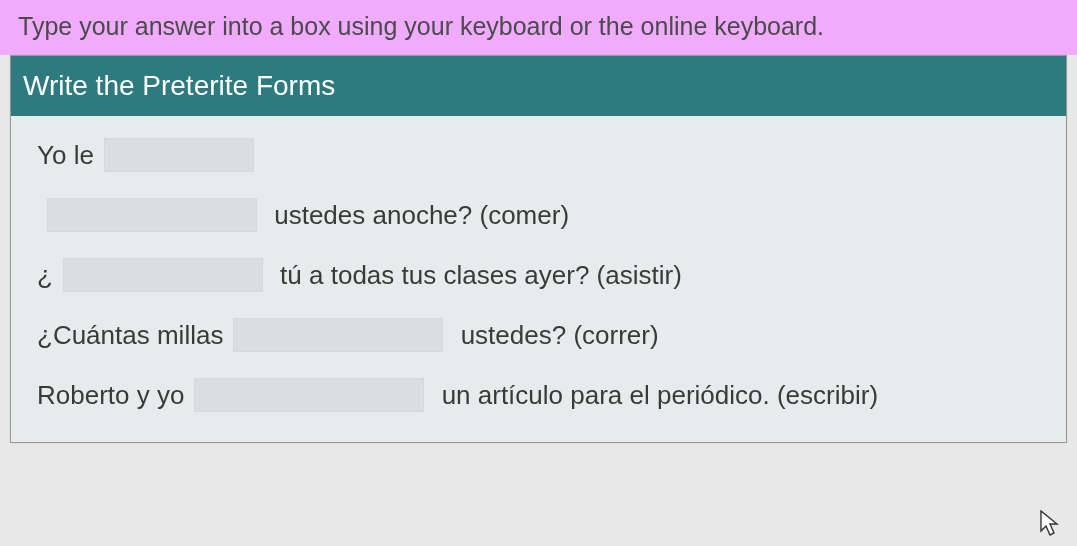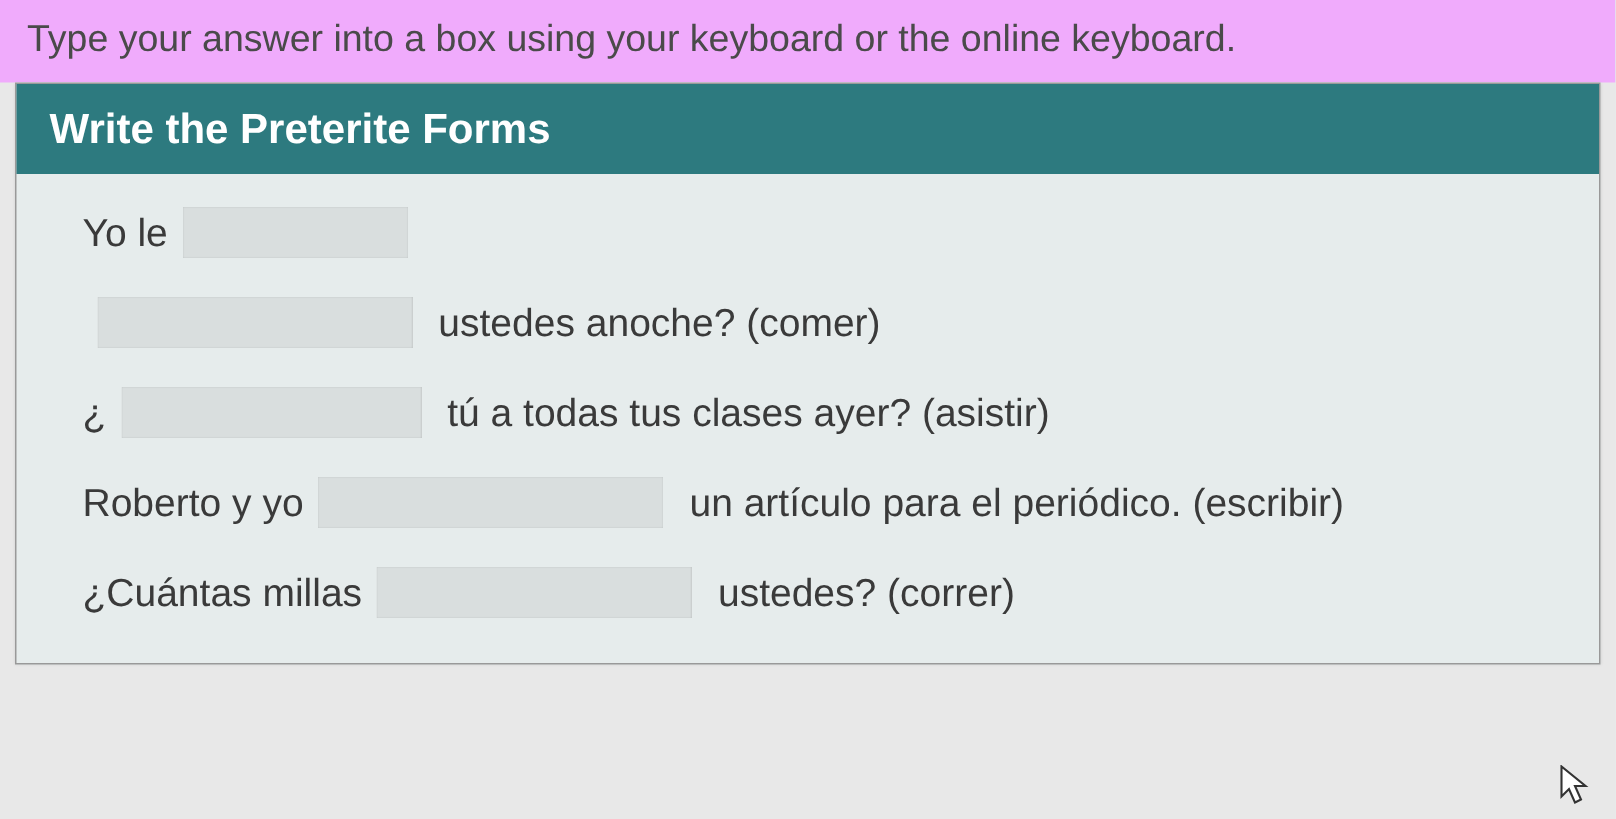--- a/index.html
+++ b/index.html
@@ -22,35 +22,34 @@
     }
     .card {
       margin: 0 10px;
       background: #e6ecec;
       border: 1px solid #999;
       box-shadow: 0 0 2px rgba(0,0,0,0.1);
     }
     .card-header {
       background: #2d7a7f;
       color: #ffffff;
-      font-weight: bold;
+      font-weight: normal;
       font-size: 28px;
-      padding: 14px 22px;
+      padding: 14px 12px;
     }
     .card-body {
       padding: 22px 26px 20px 26px;
     }
     .row {
       display: flex;
       align-items: center;
       flex-wrap: wrap;
       margin-bottom: 26px;
       font-size: 26px;
       color: #3a3a3a;
-      margin-left: 18px;
     }
     .row:last-child {
       margin-bottom: 10px;
     }
     .blank {
       display: inline-block;
       background: #d9dede;
       border: none;
       height: 34px;
       margin: 0 10px;
@@ -94,29 +93,29 @@
       <span class="txt"> ustedes anoche? (comer)</span>
     </div>
 
     <div class="row">
       <span class="txt">¿</span>
       <input class="blank w3" type="text" style="">
       <span class="txt"> tú a todas tus clases ayer? (asistir)</span>
     </div>
 
     <div class="row">
+      <span class="txt">¿Cuántas millas</span>
+      <input class="blank w5" type="text" style="">
+      <span class="txt"> ustedes? (correr)</span>
+    </div>
+
+    <div class="row">
       <span class="txt">Roberto y yo</span>
       <input class="blank w4" type="text" style="">
       <span class="txt"> un artículo para el periódico. (escribir)</span>
-    </div>
-
-    <div class="row">
-      <span class="txt">¿Cuántas millas</span>
-      <input class="blank w5" type="text" style="">
-      <span class="txt"> ustedes? (correr)</span>
     </div>
 
   </div>
 </div>
 
 <svg class="cursor" width="22" height="28" viewBox="0 0 22 28">
   <path d="M1 1 L1 21 L6 16 L10 25 L14 23 L10 14 L17 14 Z" fill="#ffffff" stroke="#333333" stroke-width="1.4"></path>
 </svg>
 
 </body></html>

